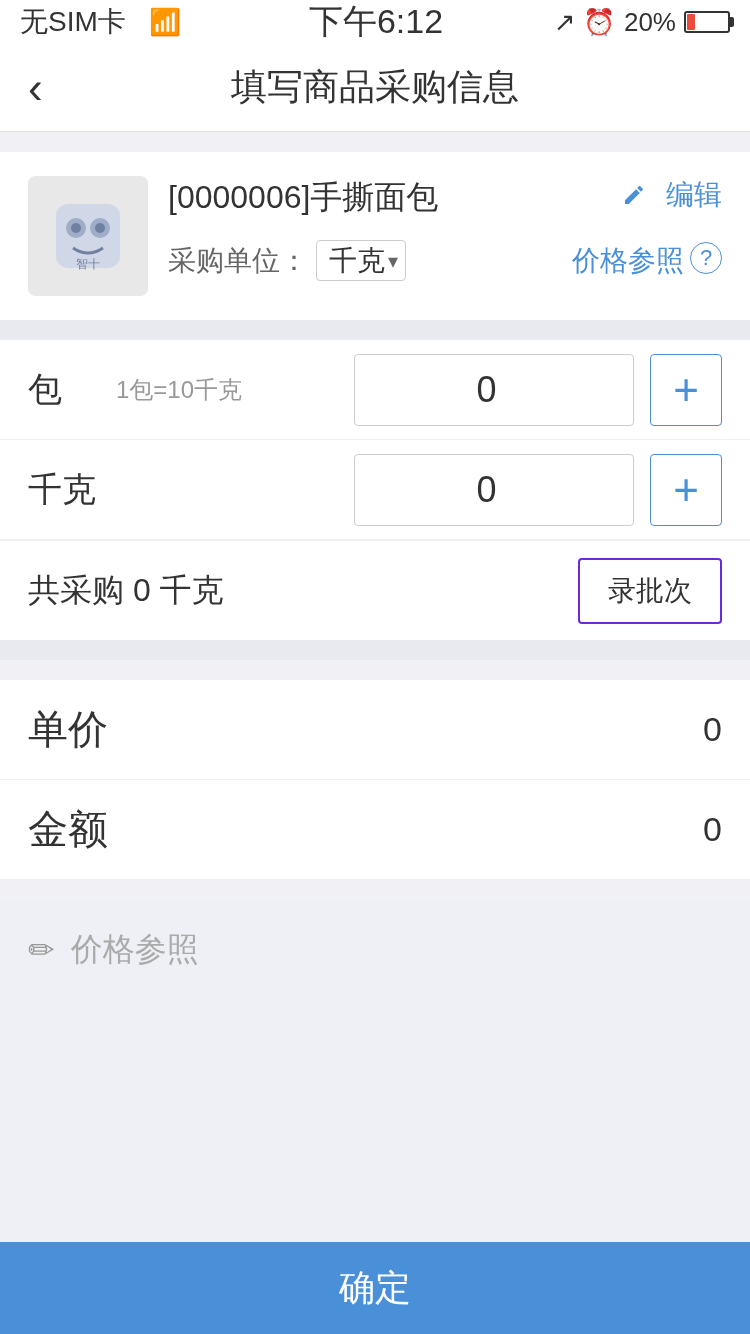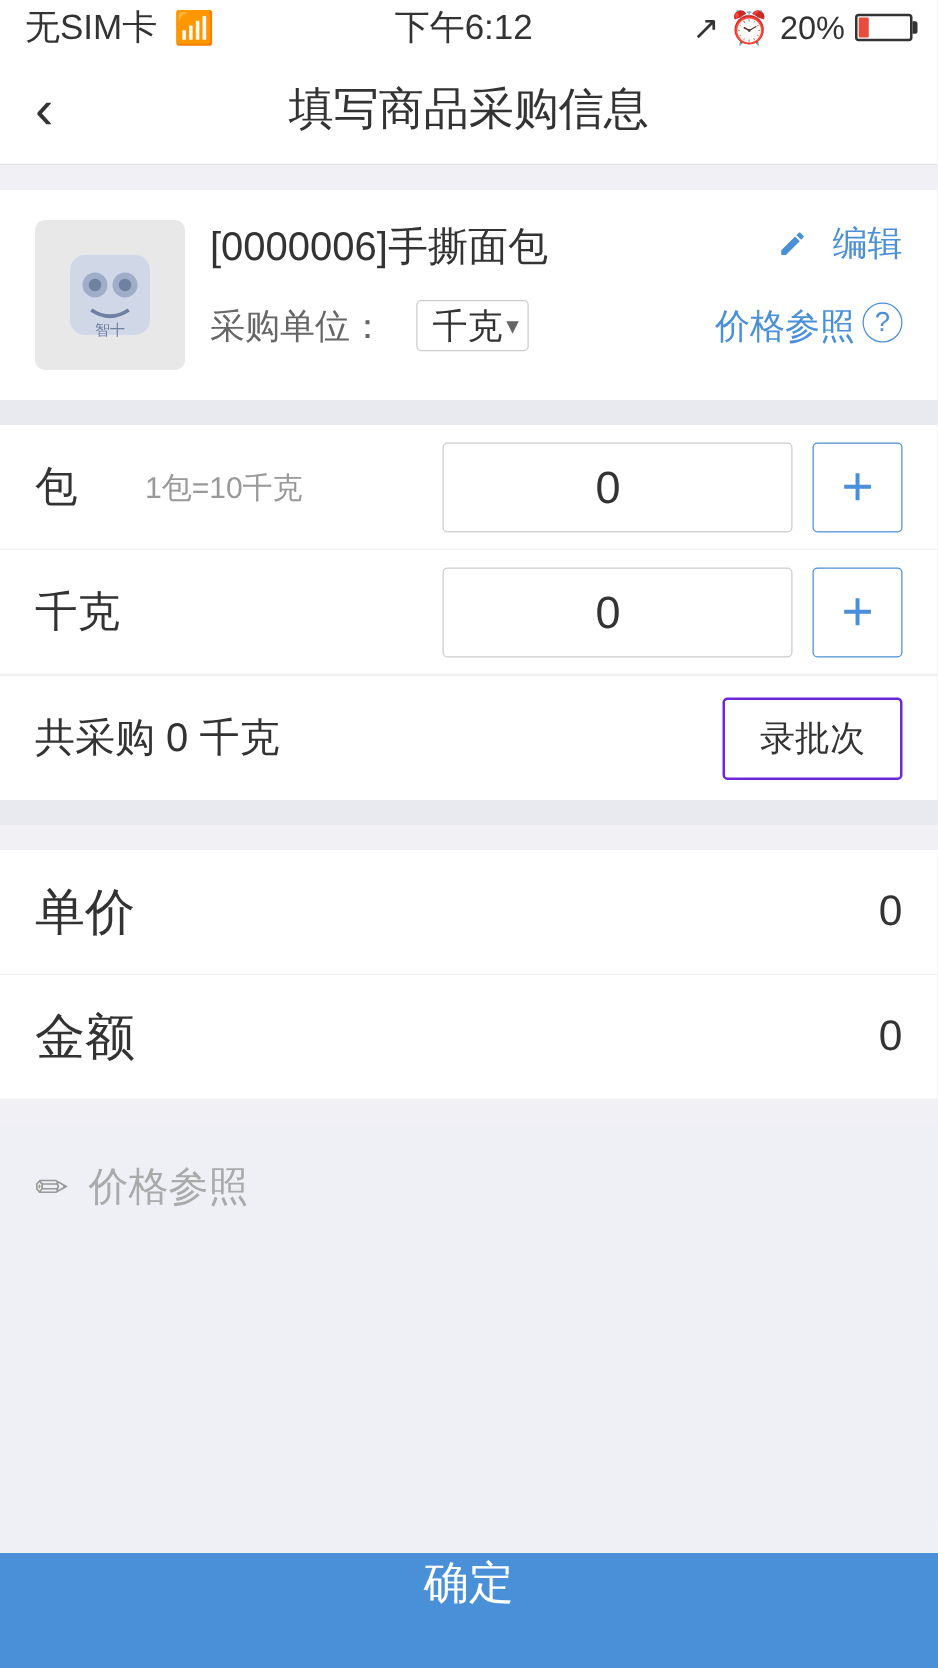--- a/index.html
+++ b/index.html
@@ -21,24 +21,24 @@
       display: flex;
       align-items: center;
       justify-content: space-between;
       padding: 0 20px;
       font-size: 28px;
       font-weight: 500;
     }
     .status-left {
       display: flex;
       align-items: center;
-      gap: 14px;
+      gap: 24px;
     }
     .status-center {
-      font-size: 28px;
+      font-size: 34px;
       font-weight: 500;
       margin-left: 16px;
     }
     .status-right {
       display: flex;
       align-items: center;
       gap: 8px;
       font-size: 26px;
     }
     .battery-icon {
@@ -316,20 +316,21 @@
 
     
     .bottom-btn {
       position: fixed;
       bottom: 0;
       left: 0;
       width: 750px;
       height: 92px;
       background: #4a90d9;
       display: flex;
+      align-items: center;
       justify-content: center;
       cursor: pointer;
     }
     .bottom-btn-text {
       font-size: 36px;
       color: #fff;
       font-weight: 500;
     }
 
     .wifi-icon {
@@ -377,21 +378,21 @@
     <div class="product-name-row">
       <span class="product-name">[0000006]手撕面包</span>
       <span class="edit-btn">
         <svg width="24" height="24" viewBox="0 0 24 24">
           <path d="M3 17.25V21h3.75L17.81 9.94l-3.75-3.75L3 17.25zM20.71 7.04c.39-.39.39-1.02 0-1.41l-2.34-2.34c-.39-.39-1.02-.39-1.41 0l-1.83 1.83 3.75 3.75 1.83-1.83z" fill="#4a90d9"></path>
         </svg>
         <span>编辑</span>
       </span>
     </div>
     <div class="product-unit-row">
-      <div style="display:flex;align-items:center;gap:25px;">
+      <div style="display:flex;align-items:center;gap:8px;">
         <span class="unit-label">采购单位：</span>
         <div class="unit-select-wrapper">
           <select class="unit-select">
             <option>千克</option>
             <option>包</option>
           </select>
         </div>
       </div>
       <div class="price-ref">
         <span>价格参照</span>

